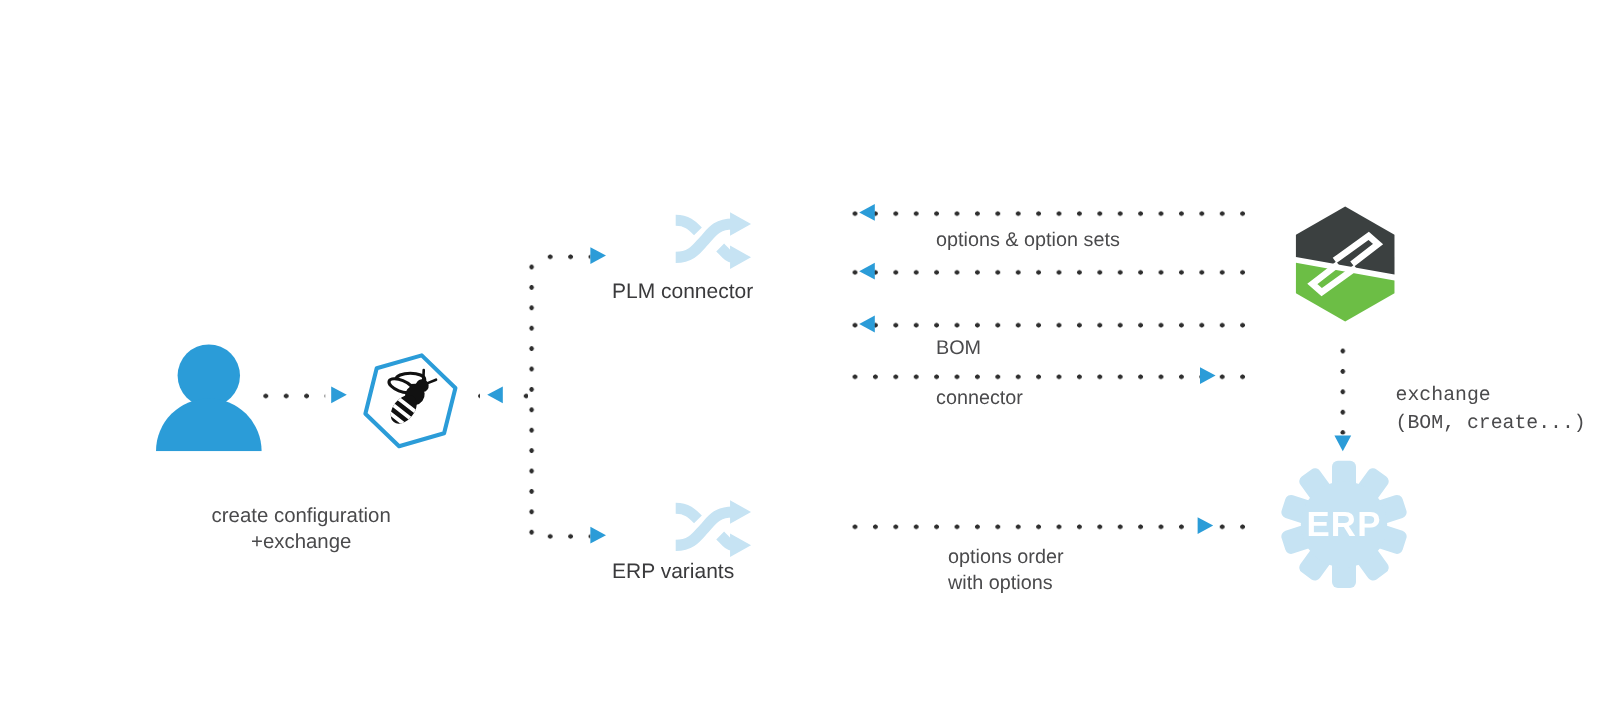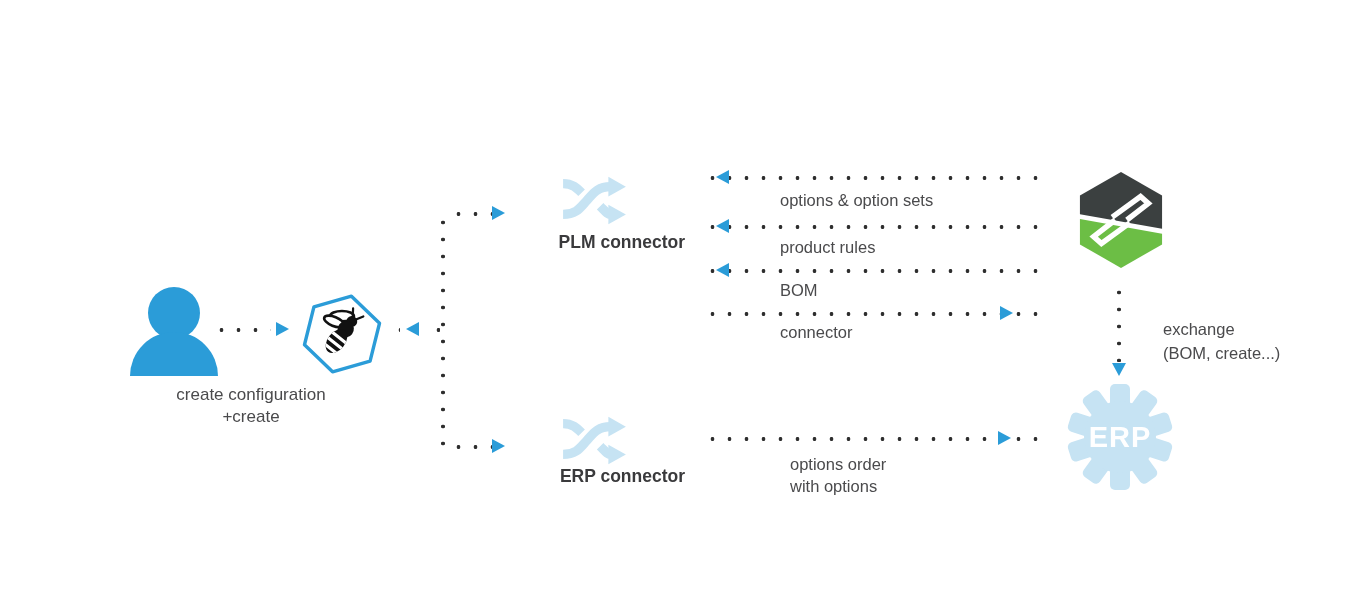--- a/index.html
+++ b/index.html
@@ -21,39 +21,39 @@
   .dots-h{height:6px;background-image:radial-gradient(circle,var(--dot) 1.7px,rgba(0,0,0,0) 2.15px);
           background-size:17px 6px;background-repeat:repeat-x;background-position:2px 50%;}
   .dots-v{width:6px;background-image:radial-gradient(circle,var(--dot) 1.7px,rgba(0,0,0,0) 2.15px);
           background-size:6px 17px;background-repeat:repeat-y;background-position:50% 2px;}
   
   .arrow-right{width:0;height:0;border-top:7.5px solid transparent;border-bottom:7.5px solid transparent;border-left:13px solid var(--accent);}
   .arrow-left{width:0;height:0;border-top:7.5px solid transparent;border-bottom:7.5px solid transparent;border-right:13px solid var(--accent);}
   .arrow-down{width:0;height:0;border-left:7.5px solid transparent;border-right:7.5px solid transparent;border-top:13px solid var(--accent);}
   
   .lbl{font-size:16.5px;line-height:22px;text-align:left;color:var(--text);}
-  .lbl-lg{font-size:17px;line-height:22px;text-align:center;color:var(--text);}
-  .lbl-b{font-size:17.5px;font-weight:bold;text-align:right;color:var(--textbold);}
+  .lbl-lg{font-size:17px;line-height:22px;text-align:center;color:var(--text);margin-top:35px;}
+  .lbl-b{font-size:17.5px;font-weight:normal;text-align:left;color:var(--textbold);}
   
   .fill-accent{fill:var(--accent);}
   .fill-lightblue{fill:var(--lightblue);}
   .stroke-lightblue{stroke:var(--lightblue);fill:none;}
 </style>
 </head>
 <body>
 
 <div id="canvas">
 
   <svg class="abs" style="left:128px;top:286px;" width="96" height="90" viewBox="0 0 96 90">
     <circle cx="46" cy="27" r="26" class="fill-accent"></circle>
     <path d="M 2,90 A 44,44 0 0 1 90,90 Z" class="fill-accent"></path>
   </svg>
   <div class="abs lbl-lg" style="left:146px;top:384px;width:210px;">
     <div>create configuration</div>
-    <div>+create</div>
+    <div>+exchange</div>
   </div>
 
   <div class="abs dots-h" style="left:211px;top:327px;width:60px;"></div>
   <div class="abs arrow-right" style="left:276px;top:322px;"></div>
 
   <svg class="abs" style="left:296px;top:290px;" width="92" height="88" viewBox="-46 -44 92 88">
     <g transform="rotate(14)">
       <polygon points="0,-39 33.8,-19.5 33.8,19.5 0,39 -33.8,19.5 -33.8,-19.5" fill="#ffffff" stroke="var(--accent)" stroke-width="3.4" stroke-linejoin="round"></polygon>
     </g>
     <g transform="rotate(38)">
@@ -94,40 +94,39 @@
     <polygon points="47,31.5 47,50.5 64,41" class="fill-lightblue"></polygon>
   </svg>
   <div class="abs lbl-b" style="left:510px;top:232px;width:175px;">PLM connector</div>
 
   <div class="abs dots-h" style="left:702px;top:175px;width:336px;"></div>
   <div class="abs arrow-left" style="left:716px;top:170px;"></div>
   <div class="abs lbl" style="left:780px;top:189px;width:200px;">options &amp; option sets</div>
 
   <div class="abs dots-h" style="left:702px;top:224px;width:336px;"></div>
   <div class="abs arrow-left" style="left:716px;top:219px;"></div>
-  <div class="abs lbl" style="left:780px;top:236px;width:200px;">product rules</div>
 
   <div class="abs dots-h" style="left:702px;top:268px;width:336px;"></div>
   <div class="abs arrow-left" style="left:716px;top:263px;"></div>
   <div class="abs lbl" style="left:780px;top:279px;width:200px;">BOM</div>
 
   <div class="abs dots-h" style="left:702px;top:311px;width:336px;"></div>
   <div class="abs arrow-right" style="left:1000px;top:306px;"></div>
   <div class="abs lbl" style="left:780px;top:321px;width:200px;">connector</div>
 
   <svg class="abs" style="left:1077px;top:170px;" width="88" height="100" viewBox="0 0 90 100">
     <polygon points="45,1 87,25 87,59 3,44 3,25" fill="var(--dark)"></polygon>
     <polygon points="3,49 87,64 87,75 45,99 3,75" fill="var(--green)"></polygon>
     <path d="M 36,47 L 65,26 L 73,33 L 51,50" fill="none" stroke="#ffffff" stroke-width="5.5" stroke-linejoin="miter"></path>
     <path d="M 54,53 L 25,74 L 17,67 L 39,50" fill="none" stroke="#ffffff" stroke-width="5.5" stroke-linejoin="miter"></path>
   </svg>
 
   <div class="abs dots-v" style="left:1116px;top:282px;height:80px;"></div>
   <div class="abs arrow-down" style="left:1112px;top:363px;"></div>
-  <div class="abs lbl" style="left:1163px;top:317px;width:175px;line-height:24px;">
+  <div class="abs lbl" style="left:1163px;top:317px;width:175px;line-height:24px;font-family:Liberation Mono, monospace;">
     <div>exchange</div>
     <div>(BOM, create...)</div>
   </div>
 
   <svg class="abs" style="left:1064px;top:381px;" width="112" height="112" viewBox="-56 -56 112 112">
     <g class="fill-lightblue">
       <rect x="-10" y="-53" width="20" height="106" rx="5"></rect>
       <rect x="-10" y="-53" width="20" height="106" rx="5" transform="rotate(36)"></rect>
       <rect x="-10" y="-53" width="20" height="106" rx="5" transform="rotate(72)"></rect>
       <rect x="-10" y="-53" width="20" height="106" rx="5" transform="rotate(108)"></rect>
@@ -137,21 +136,21 @@
     <text x="0" y="10" text-anchor="middle" font-size="29" font-weight="bold" fill="#ffffff" font-family="Liberation Sans, sans-serif" letter-spacing="1">ERP</text>
   </svg>
 
   <svg class="abs" style="left:560px;top:412px;" width="70" height="54" viewBox="0 0 68 52">
     <path d="M 3,41 C 16,41 20,34 26,27.5 C 32,21 36,14 49,14" class="stroke-lightblue" stroke-width="9"></path>
     <polygon points="47,4.5 47,23.5 64,14" class="fill-lightblue"></polygon>
     <path d="M 3,11 C 12,11 16,15 21,20" class="stroke-lightblue" stroke-width="9"></path>
     <path d="M 39,33 C 44,38 46,41 49,41" class="stroke-lightblue" stroke-width="9"></path>
     <polygon points="47,31.5 47,50.5 64,41" class="fill-lightblue"></polygon>
   </svg>
-  <div class="abs lbl-b" style="left:510px;top:466px;width:175px;">ERP connector</div>
+  <div class="abs lbl-b" style="left:510px;top:466px;width:175px;">ERP variants</div>
 
   <div class="abs dots-h" style="left:702px;top:436px;width:336px;"></div>
   <div class="abs arrow-right" style="left:998px;top:431px;"></div>
   <div class="abs lbl" style="left:790px;top:453px;width:175px;">
     <div>options order</div>
     <div>with options</div>
   </div>
 
 </div>
 

